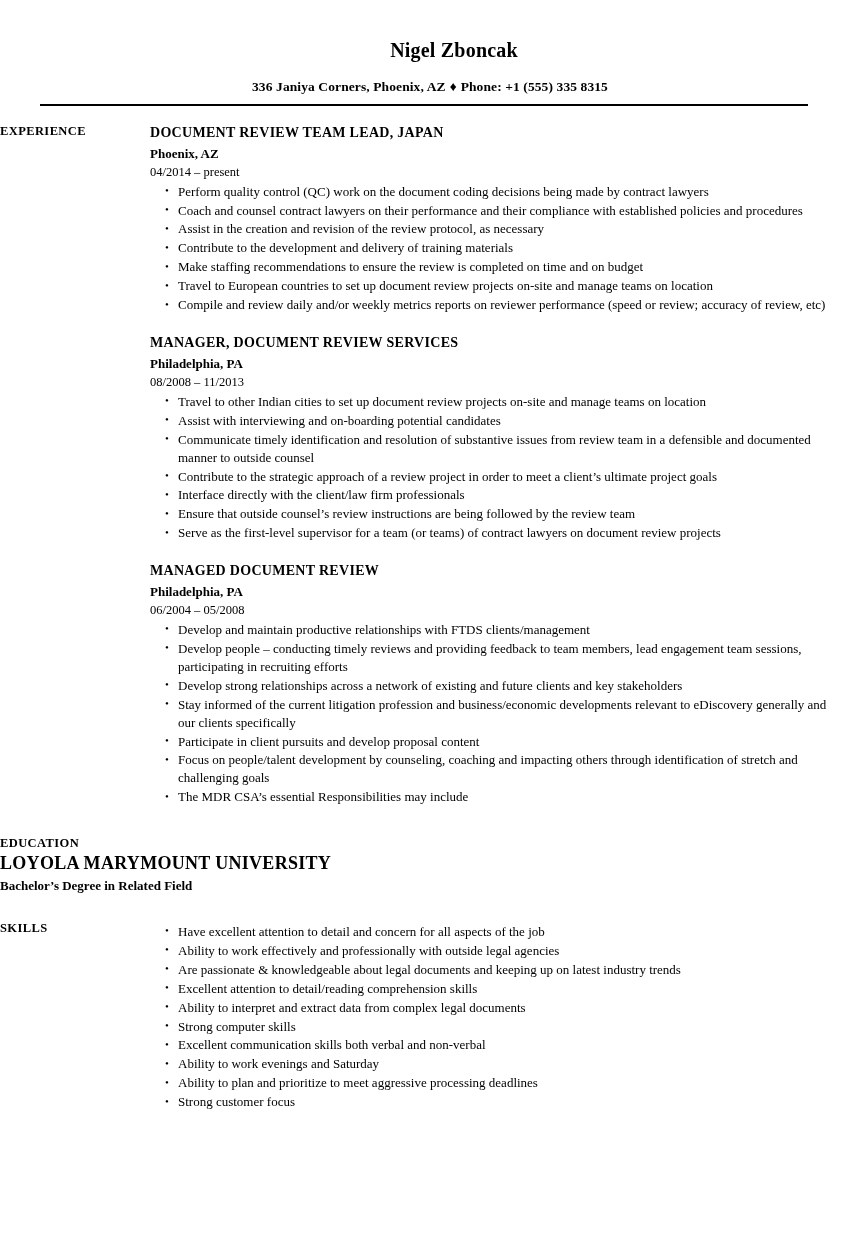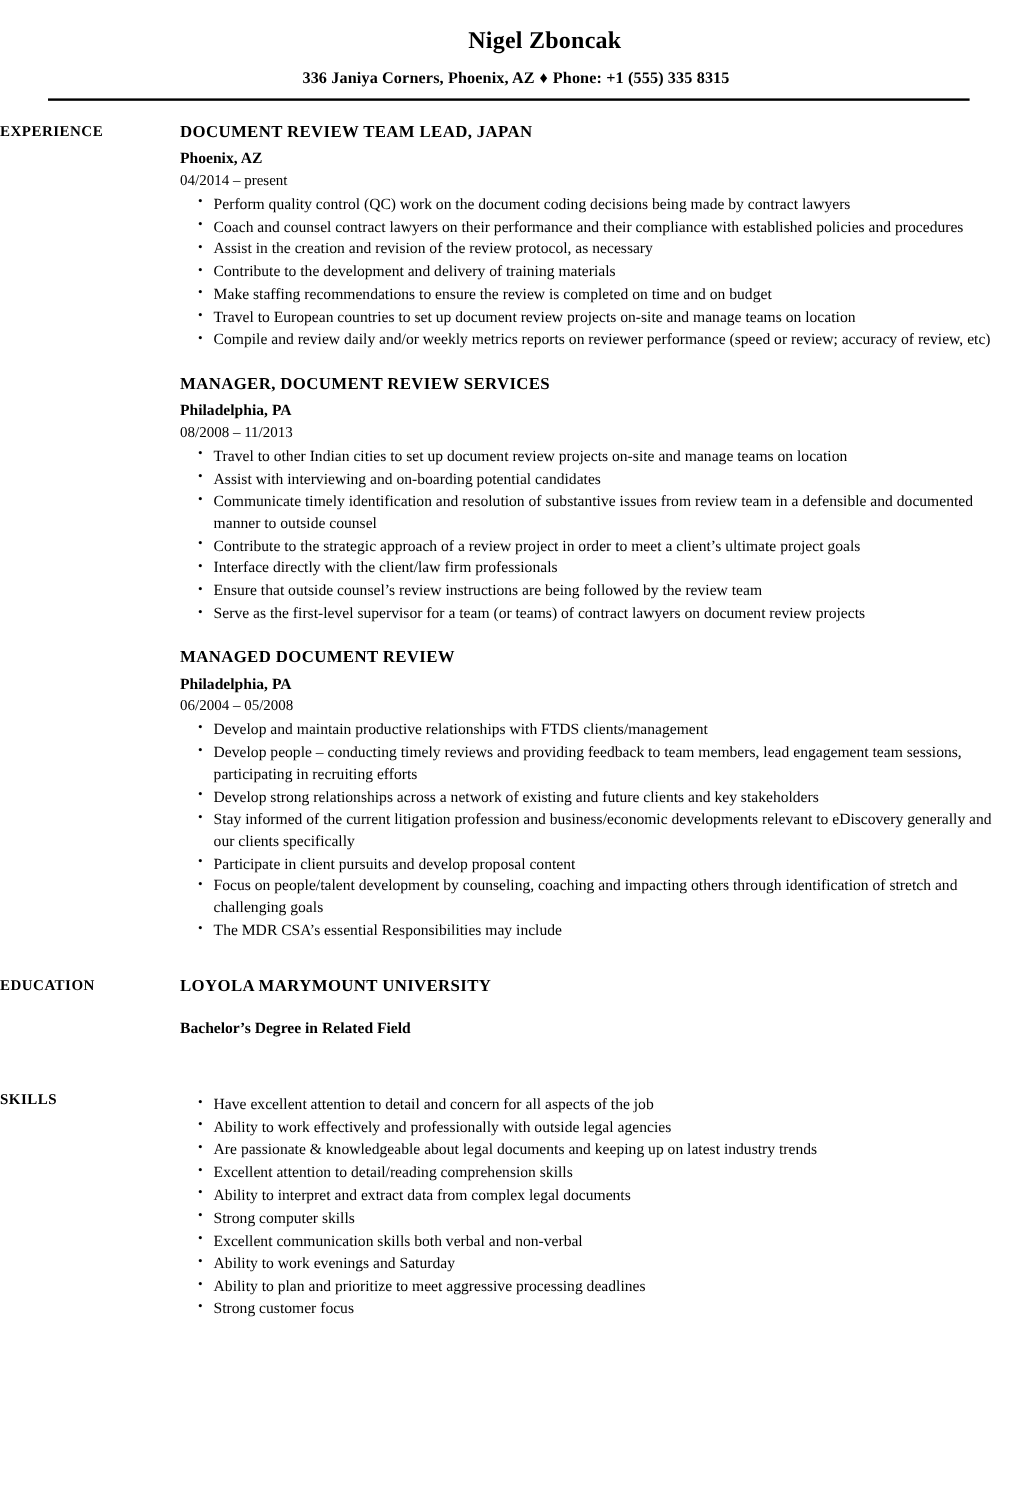--- a/index.html
+++ b/index.html
@@ -27,21 +27,21 @@
   
   .resume-header {
     padding-top: 22px;
     text-align: center;
   }
   .candidate-name {
     font-size: 20px;
     font-weight: bold;
     letter-spacing: 0.2px;
     line-height: 1.25;
-    margin: 0;
+    margin: 16px;
     padding-left: 48px;
   }
   .contact-line {
     font-size: 13.5px;
     font-weight: bold;
     margin-top: 10px;
     letter-spacing: 0.1px;
   }
   .contact-sep {
     display: inline-block;
@@ -66,22 +66,22 @@
     font-weight: bold;
     letter-spacing: 0.4px;
     line-height: 1.25;
   }
   .section-body-col {
     flex: 1 1 auto;
     padding-right: 27px;
   }
 
   #experience-section { margin-top: 18px; }
-  #education-section  { margin-top: 30px; }
-  #skills-section     { margin-top: 43px; }
+  #education-section  { margin-top: 30px; flex-direction: column; }
+  #skills-section     { margin-top: 26px; }
 
   
   .job-entry { margin-bottom: 20px; }
   .job-entry:last-child { margin-bottom: 0; }
 
   .job-title {
     font-size: 14px;
     font-weight: bold;
     letter-spacing: 0.3px;
     line-height: 1.3;
@@ -118,30 +118,30 @@
     top: -0.5px;
     font-size: 11px;
     line-height: 1.55;
   }
 
   
   #skills-section ul.bullets > li { padding-left: 28px; }
 
   
   .school-name {
-    font-size: 14px;
+    font-size: 18px;
     font-weight: bold;
     letter-spacing: 0.3px;
     line-height: 1.3;
   }
   .degree-name {
     font-size: 13px;
     font-weight: bold;
     line-height: 1.35;
-    margin-top: 16px;
+    margin-top: 2px;
   }
 </style>
 </head>
 <body>
 
 <div class="page">
 
   <div class="resume-header">
     <div class="candidate-name">Nigel Zboncak</div>
     <div class="contact-line">

